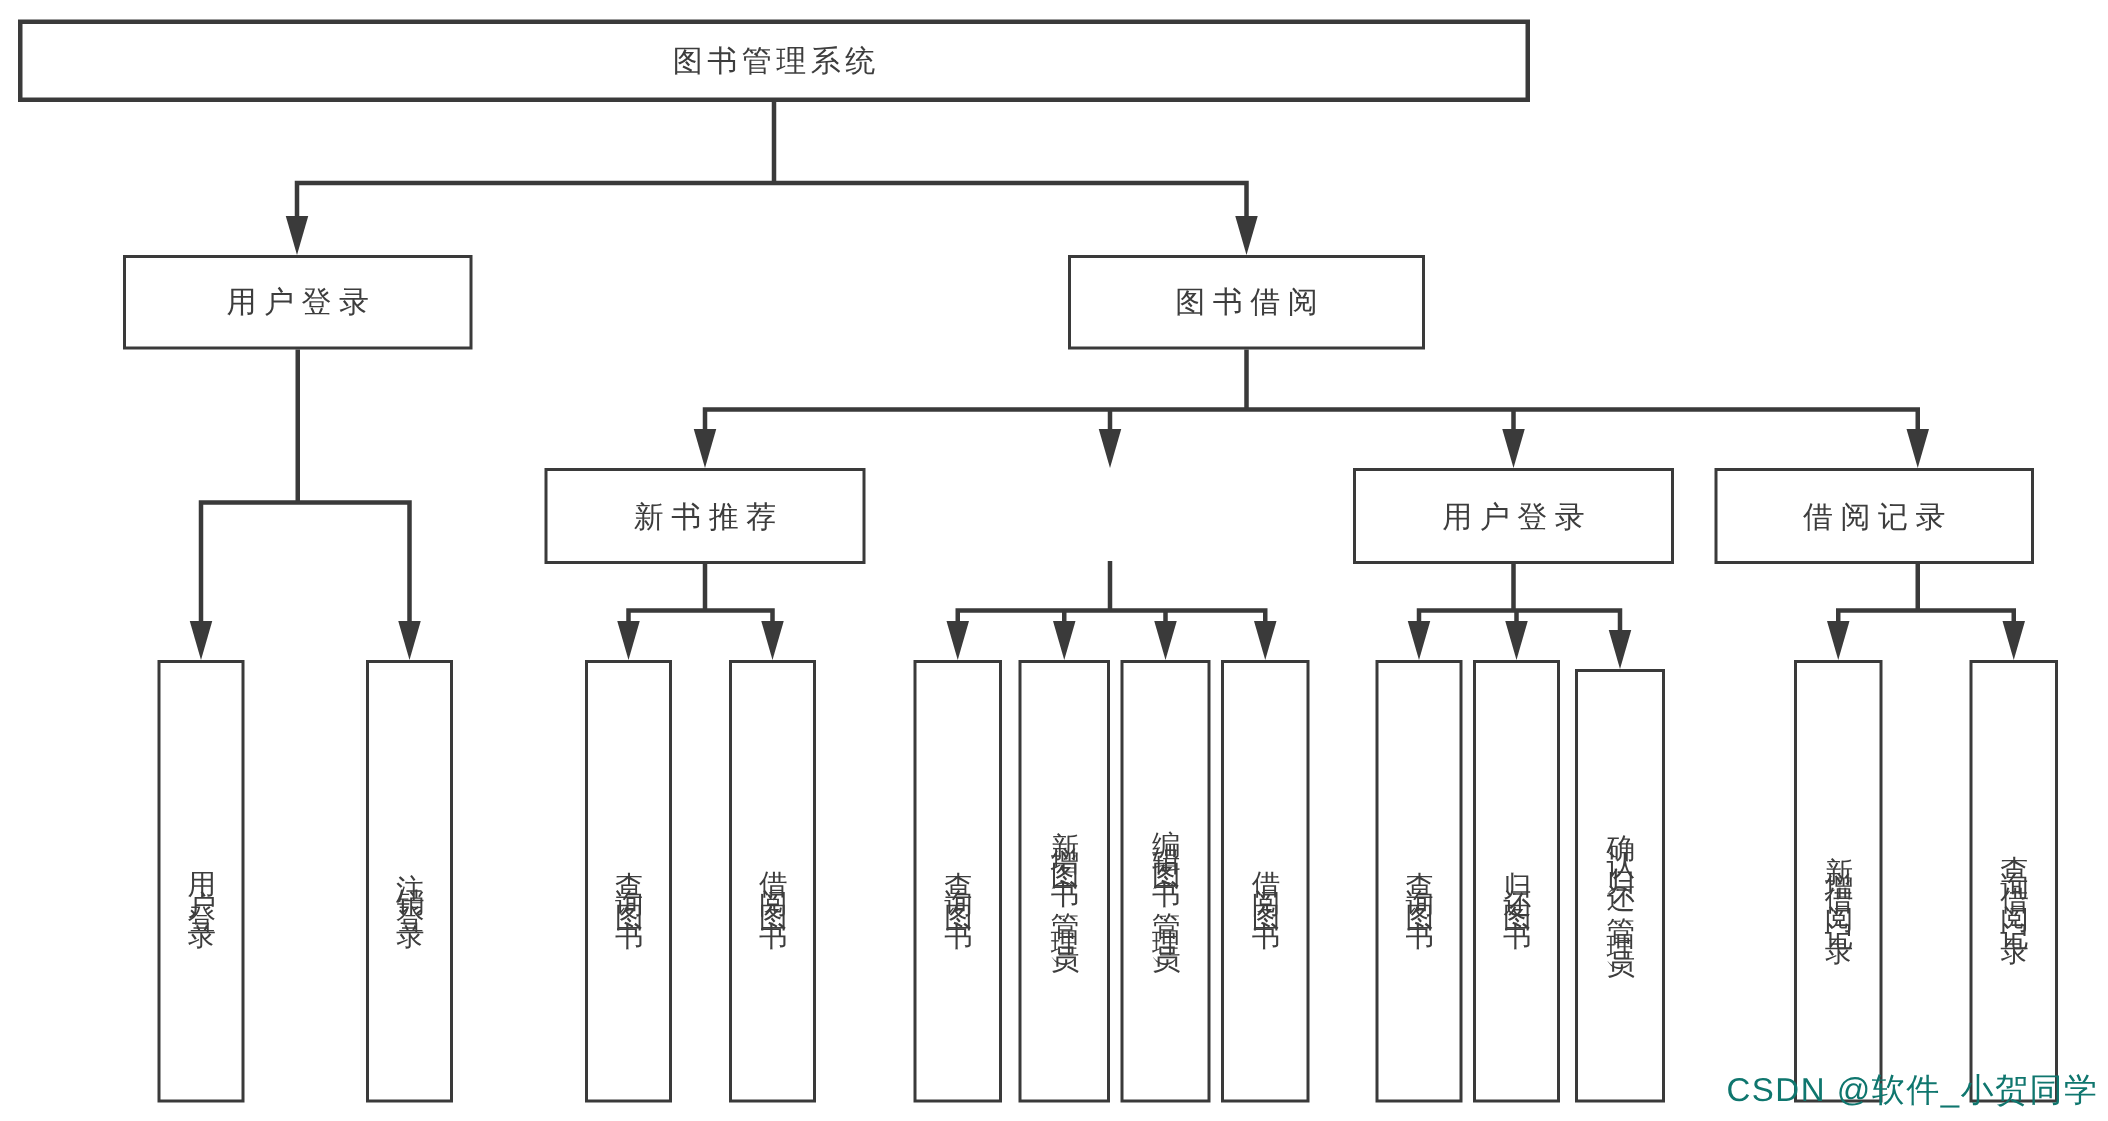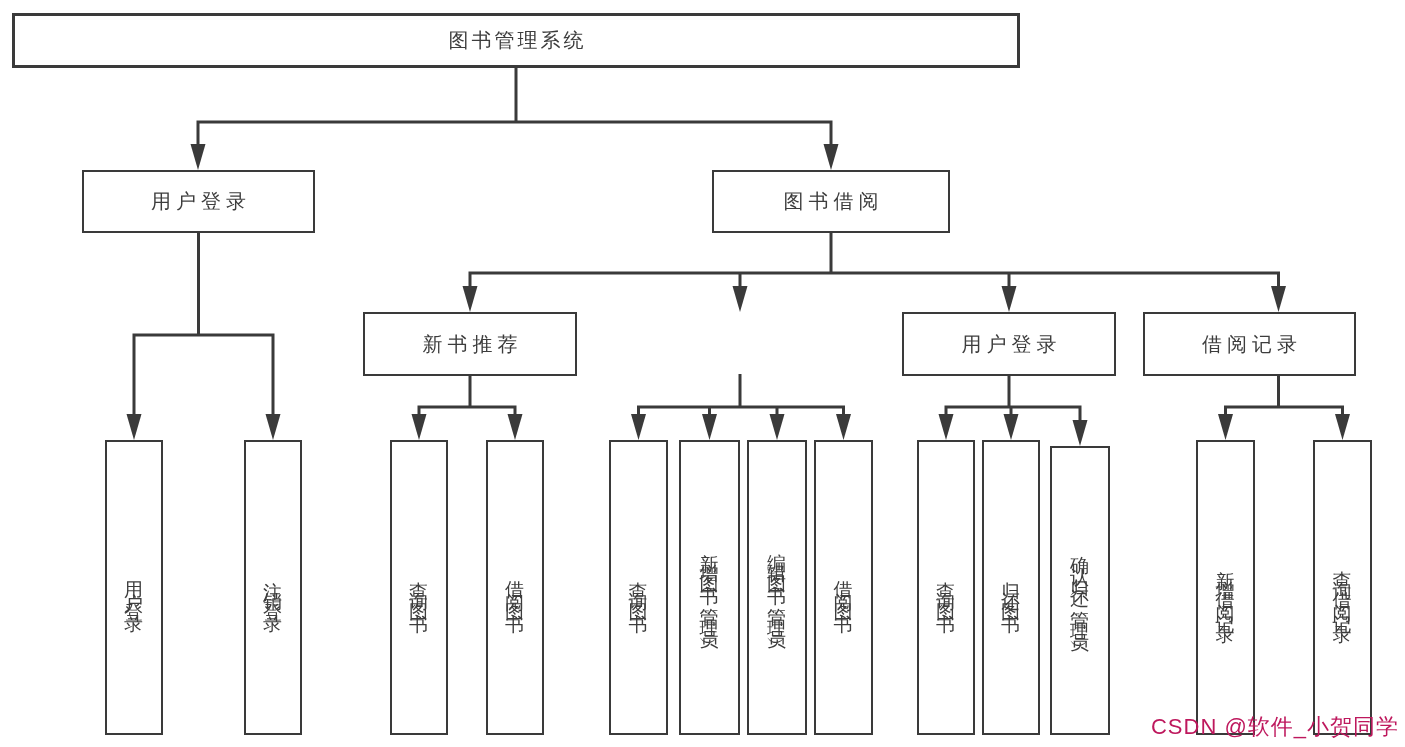--- a/index.html
+++ b/index.html
@@ -54,21 +54,21 @@
     font-size: 19px;
     letter-spacing: 11px;
     line-height: 1;
     white-space: nowrap;
   }
   .watermark {
     position: absolute;
     right: 6px;
     bottom: 5px;
     font-size: 22px;
-    color: #be185d;
+    color: #0f766e;
     letter-spacing: 1px;
     z-index: 5;
     white-space: nowrap;
   }
 </style>
 </head>
 <body>
 
 <div class="canvas">
 

